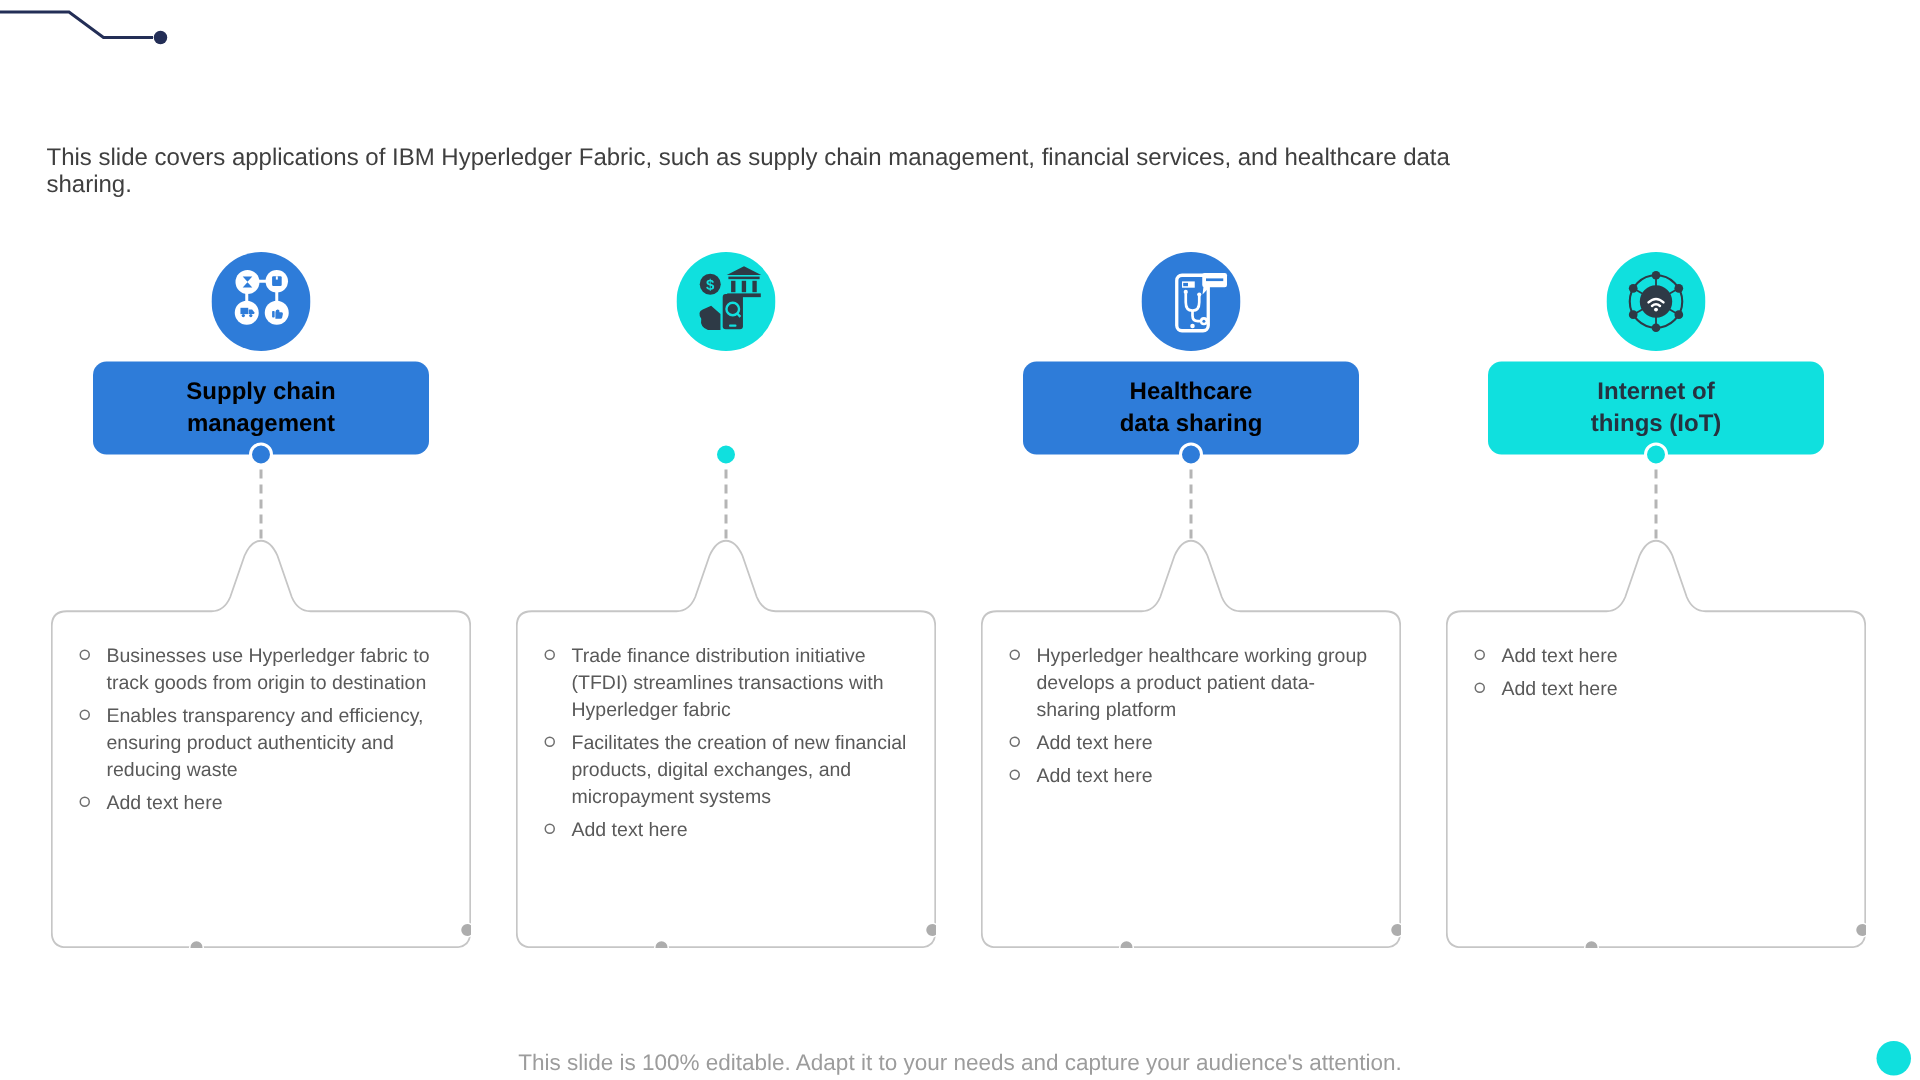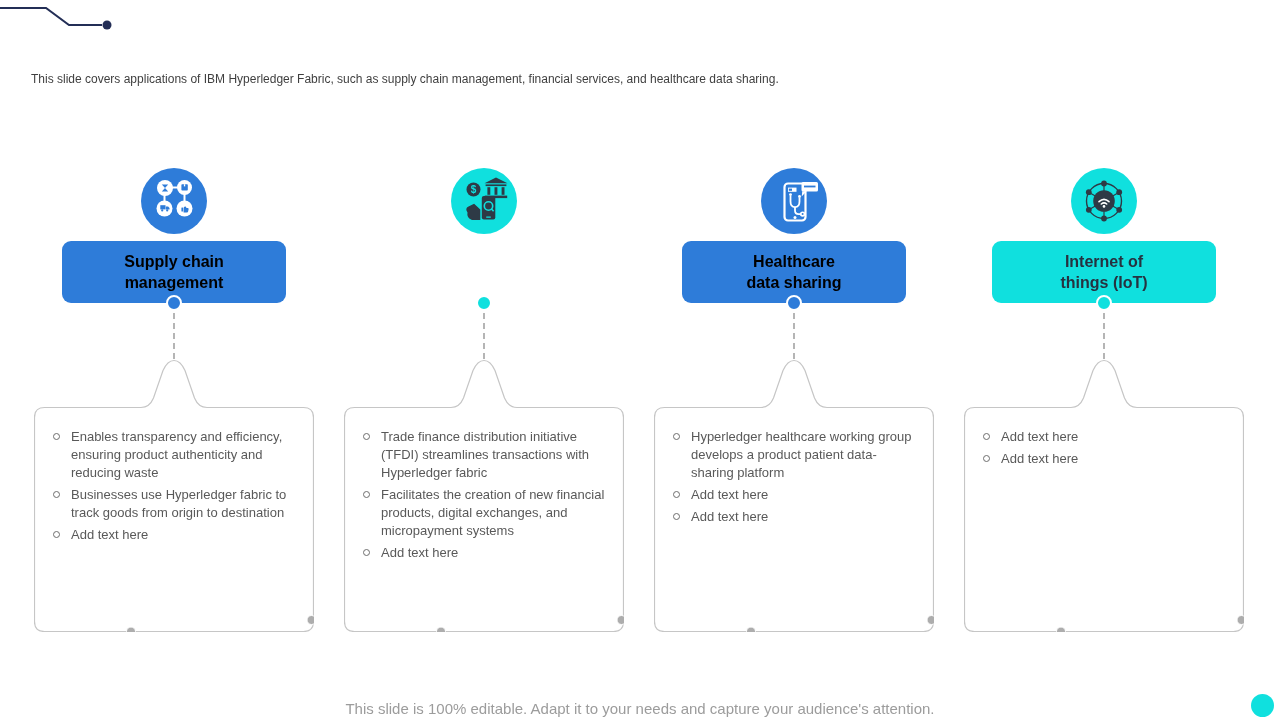--- a/index.html
+++ b/index.html
@@ -5,22 +5,22 @@
   * { margin:0; padding:0; box-sizing:border-box; }
   html,body { background:#fff; }
   body { font-family:"Liberation Sans", sans-serif; }
   .slide { position:relative; width:1280px; height:720px; background:#ffffff; overflow:hidden; }
 
   .corner-deco { position:absolute; left:0; top:0; }
 
   .title { position:absolute; left:31px; top:34px; width:900px;
            font-family:"DejaVu Sans", sans-serif; font-size:33px; font-weight:normal;
            color:#20242F; letter-spacing:-0.5px; }
-  .subtitle { position:absolute; left:31px; top:72px; width:980px;
-              font-size:12px; color:#3F3F3F; }
+  .subtitle { position:absolute; left:31px; top:97px; width:980px;
+              font-size:16px; color:#3F3F3F; }
 
   .column { position:absolute; top:0; width:310px; height:660px; }
   .col-0 { left:19px; }  .col-1 { left:329px; }  .col-2 { left:639px; }  .col-3 { left:949px; }
 
   .icon-circle { position:absolute; top:168px; left:122px; width:66px; height:66px; }
 
   .label-box { position:absolute; top:241px; left:43px; width:224px; height:62px;
                border-radius:9px; display:flex; align-items:center; justify-content:center;
                text-align:center; }
   .label-box .label-text { font-size:16px; font-weight:bold; line-height:21px; white-space:pre-line; }
@@ -92,25 +92,25 @@
     <div class="connector-dash"></div>
 
     <svg class="bullet-svg" width="280" height="275">
       <path d="M 0.5,60.5 Q 0.5,50.5 10.5,50.5 L 107,50.5 Q 115.5,50.5 119.5,41 L 129,13.5 Q 133.5,3.5 140,3.5 Q 146.5,3.5 151,13.5 L 160.5,41 Q 164.5,50.5 173,50.5 L 269.5,50.5 Q 279.5,50.5 279.5,60.5 L 279.5,264.5 Q 279.5,274.5 269.5,274.5 L 10.5,274.5 Q 0.5,274.5 0.5,264.5 Z" fill="#ffffff" stroke="#C6C6C6" stroke-width="1.2"></path>
       <circle cx="97" cy="274.5" r="4.5" fill="#ADADAD" stroke="#fff" stroke-width="1"></circle>
       <circle cx="277.5" cy="263" r="4.5" fill="#ADADAD" stroke="#fff" stroke-width="1"></circle>
     </svg>
     <ul class="bullets">
       <li>
           <span class="bullet-marker"></span>
+          <span class="bullet-text">Businesses use Hyperledger fabric to track goods from origin to destination</span>
+        </li>
+      <li>
+          <span class="bullet-marker"></span>
           <span class="bullet-text">Enables transparency and efficiency, ensuring product authenticity and reducing waste</span>
-        </li>
-      <li>
-          <span class="bullet-marker"></span>
-          <span class="bullet-text">Businesses use Hyperledger fabric to track goods from origin to destination</span>
         </li>
       <li>
           <span class="bullet-marker"></span>
           <span class="bullet-text">Add text here</span>
         </li>
     </ul>
   </div>
 
   <div class="column col-1 accent-cyan">
     <svg class="icon-circle" viewBox="0 0 66 66">

